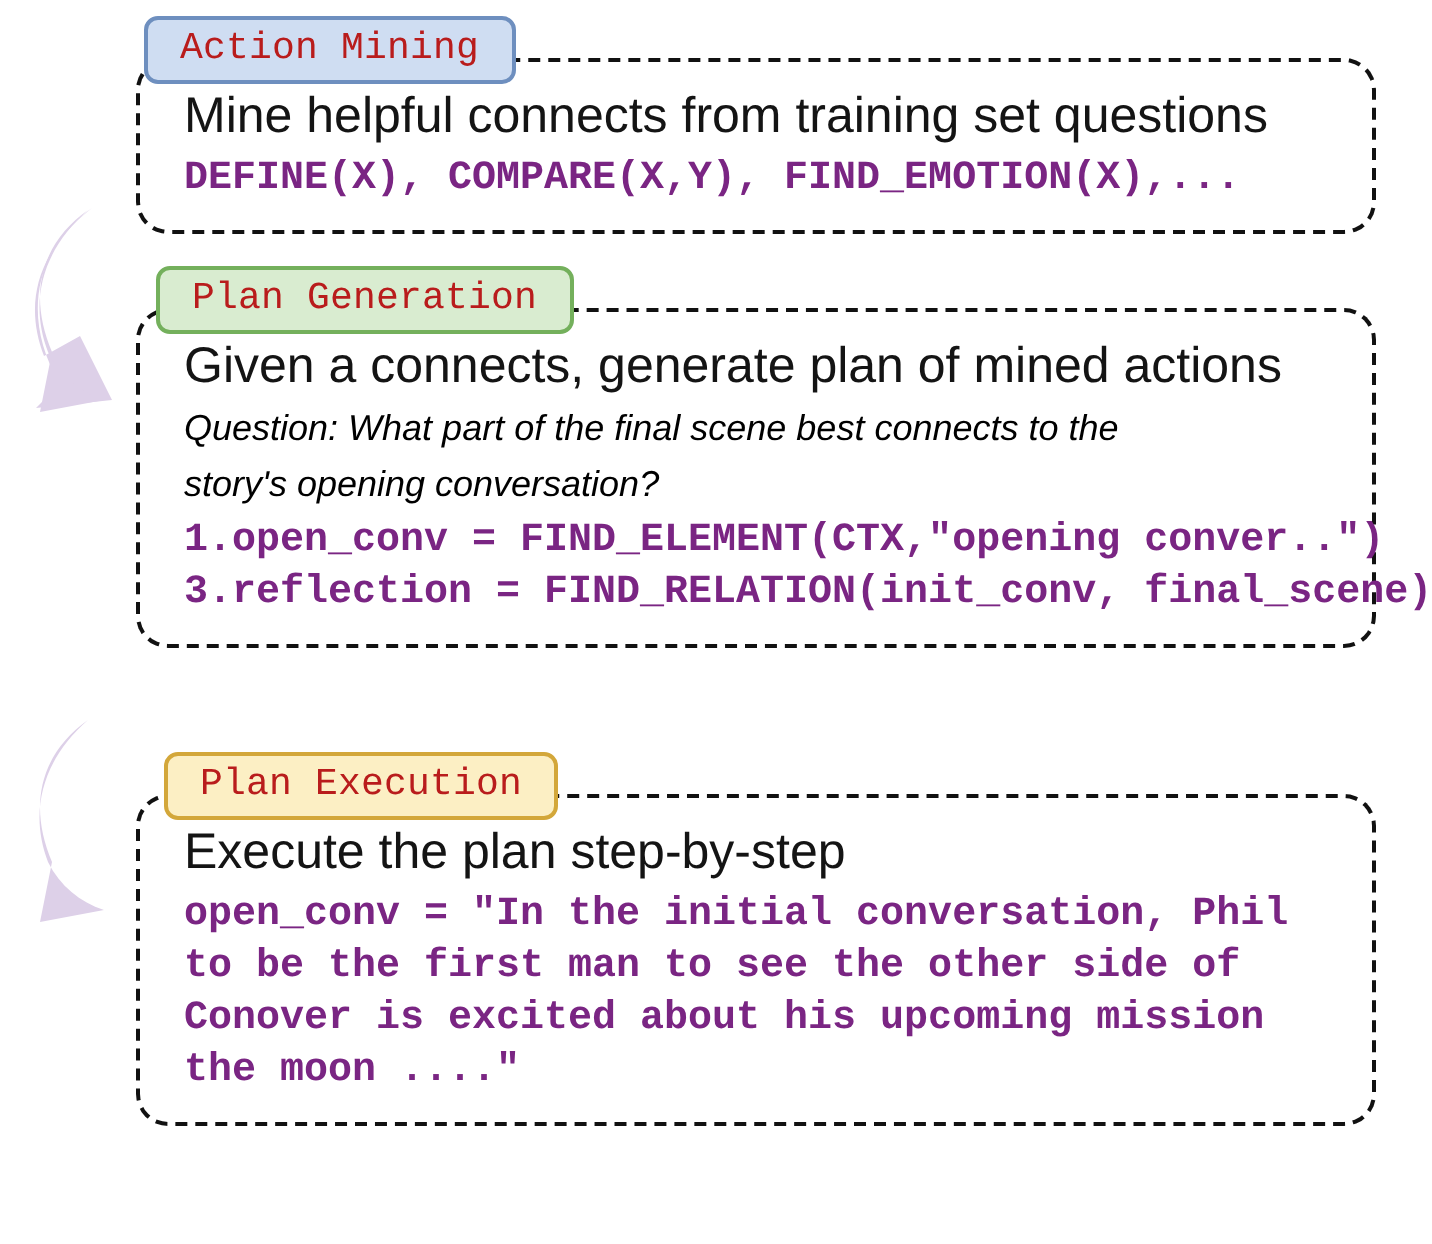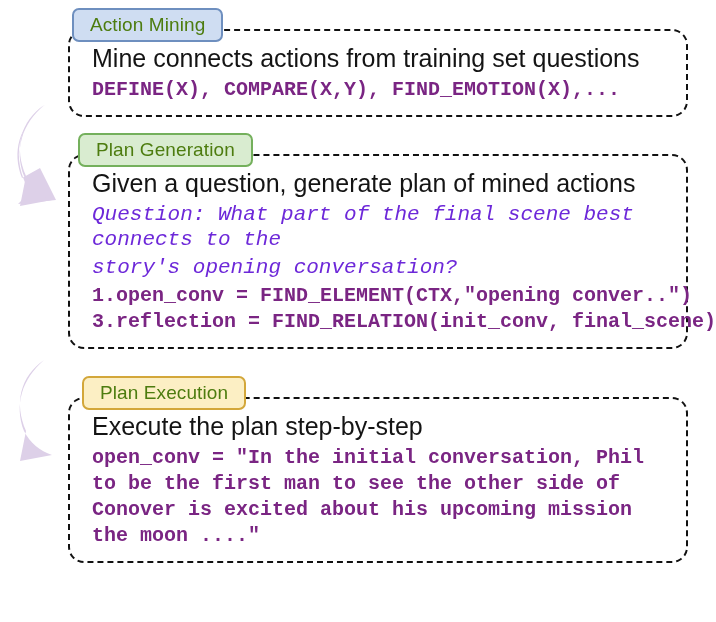--- a/index.html
+++ b/index.html
@@ -47,23 +47,24 @@
   
   .badge {
     position: relative;
     z-index: 5;
     display: inline-block;
     border-radius: 7px;
     padding: 3px 16px 4px 16px;
     font-size: 19px;
     line-height: 23px;
     letter-spacing: .1px;
-    color: #4d7c0f;
+    color: #b91c1c;
     box-sizing: border-box;
     white-space: nowrap;
+    font-family: Liberation Mono, monospace;
   }
   .badge.blue {
     background: #cfddf2;
     border: 2px solid #6e8fbf;
     margin-left: 4px;
   }
   .badge.green {
     background: #d9ecd0;
     border: 2px solid #74b05c;
     margin-left: 10px;
@@ -91,25 +92,25 @@
   
   .headline {
     font-family: "Liberation Sans", sans-serif;
     font-size: 25px;
     line-height: 33px;
     color: #141414;
     margin: 3px 0 2px 6px;
     white-space: nowrap;
   }
   .question {
-    font-family: Liberation Mono, monospace;
+    font-family: Liberation Sans, sans-serif;
     font-style: italic;
-    font-size: 21px;
+    font-size: 18px;
     line-height: 25px;
-    color: #6d28d9;
+    color: #000000;
     margin: 2px 0 3px 6px;
   }
   .code {
     font-family: "Liberation Mono", "DejaVu Sans Mono", monospace;
     font-weight: bold;
     font-size: 20px;
     line-height: 25px;
     color: #7a2583;
     margin: 0 0 0 6px;
     white-space: pre;
@@ -145,31 +146,31 @@
                C 30,443 40,451 52,455
                L 20,461
                L 26,431
                C 14,403 20,377 44,360 Z" fill="#ddd0e8"></path>
     </g>
   </svg>
 
   <div class="section s1">
     <div class="badge blue">Action Mining</div>
     <div class="panel">
-      <div class="headline">Mine connects actions from training set questions</div>
+      <div class="headline">Mine helpful connects from training set questions</div>
       <div class="code-block">
         <div class="code">DEFINE(X), COMPARE(X,Y), FIND_EMOTION(X),...</div>
       </div>
     </div>
   </div>
 
   <div class="section s2">
     <div class="badge green">Plan Generation</div>
     <div class="panel">
-      <div class="headline">Given a question, generate plan of mined actions</div>
+      <div class="headline">Given a connects, generate plan of mined actions</div>
       <div class="question">Question: What part of the final scene best connects to the</div>
       <div class="question">story's opening conversation?</div>
       <div class="code-block">
         <div class="code">1.open_conv = FIND_ELEMENT(CTX,"opening conver..")</div>
         <div class="code">3.reflection = FIND_RELATION(init_conv, final_scene)</div>
       </div>
     </div>
   </div>
 
   <div class="section s3">

